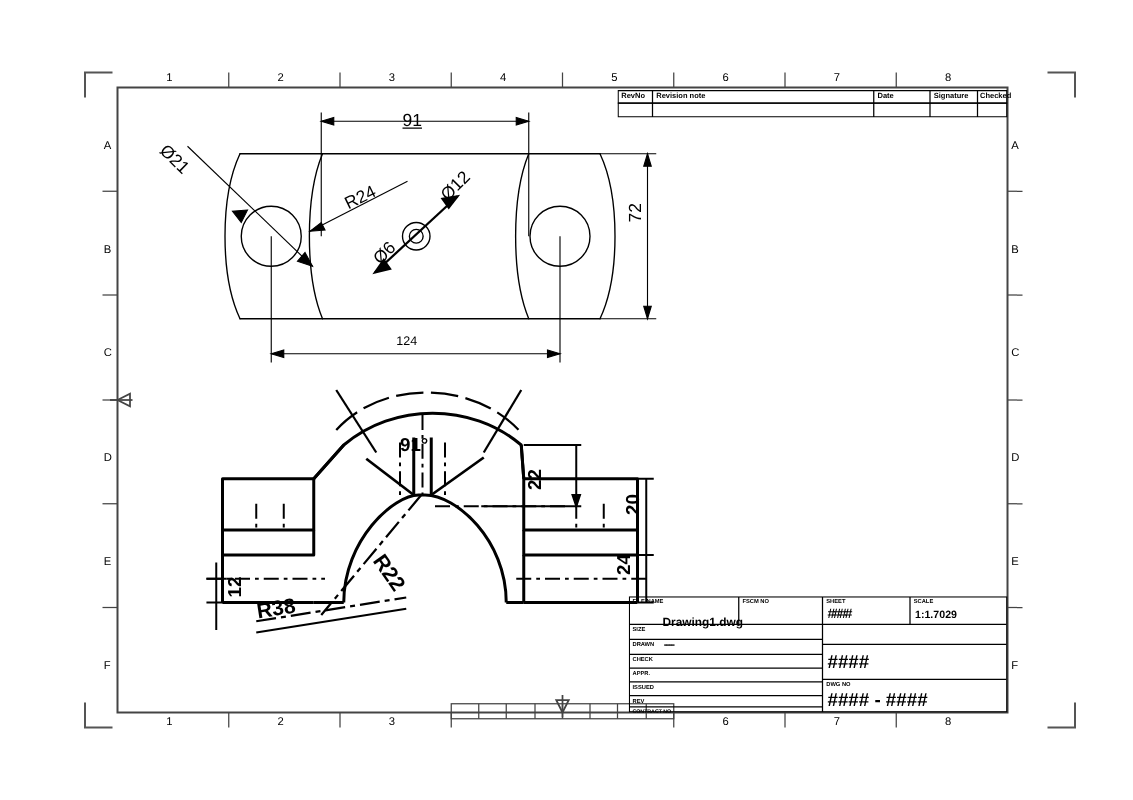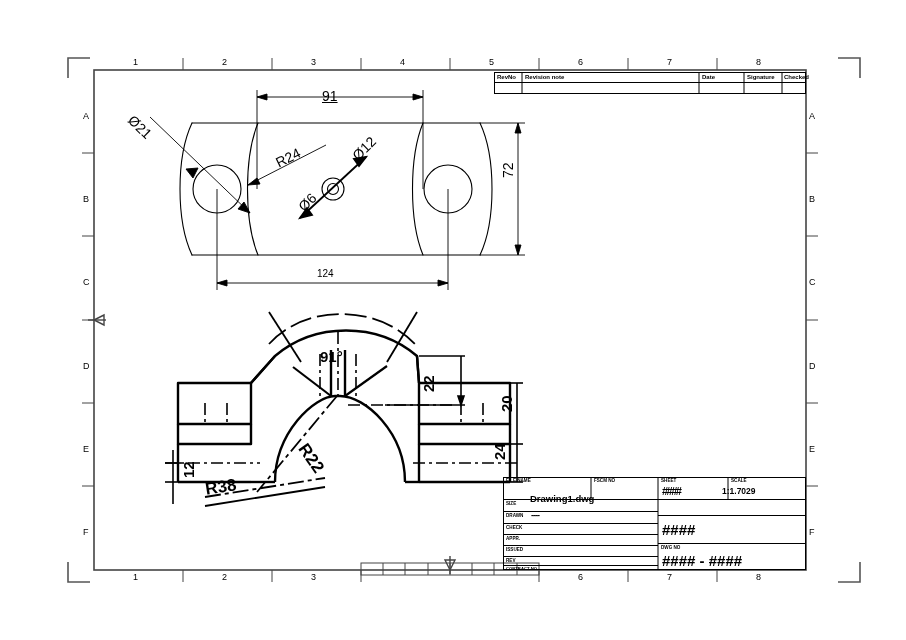--- a/index.html
+++ b/index.html
@@ -335,21 +335,21 @@
     <span class="abs ttxt" style="left:28px;top:33px;font-size:9px;font-weight:bold;letter-spacing:-1px;">----</span>
     <span class="abs ttxt" style="left:3px;top:48px;font-size:4.6px;font-weight:bold;">CHECK</span>
     <span class="abs ttxt" style="left:3px;top:59px;font-size:4.6px;font-weight:bold;">APPR.</span>
     <span class="abs ttxt" style="left:3px;top:70px;font-size:4.6px;font-weight:bold;">ISSUED</span>
     <span class="abs ttxt" style="left:3px;top:81px;font-size:4.6px;font-weight:bold;">REV</span>
     <span class="abs ttxt" style="left:3px;top:89px;font-size:4.2px;font-weight:bold;">CONTRACT NO</span>
 
     <span class="abs ttxt" style="left:158px;top:1px;font-size:4.6px;font-weight:bold;">SHEET</span>
     <span class="abs ttxt" style="left:159px;top:8px;font-size:11px;font-weight:bold;letter-spacing:-1.5px;">####</span>
     <span class="abs ttxt" style="left:228px;top:1px;font-size:4.6px;font-weight:bold;">SCALE</span>
-    <span class="abs ttxt" style="left:219px;top:9px;font-size:8.5px;font-weight:bold;text-align:center;">1:1.7029</span>
+    <span class="abs ttxt" style="left:229px;top:9px;font-size:8.5px;font-weight:bold;text-align:center;">1:1.7029</span>
 
     <span class="abs ttxt" style="left:159px;top:44px;font-size:15px;font-weight:bold;letter-spacing:0px;">####</span>
 
     <span class="abs ttxt" style="left:158px;top:68px;font-size:4.6px;font-weight:bold;">DWG NO</span>
     <span class="abs ttxt" style="left:159px;top:75px;font-size:15px;font-weight:bold;">#### - ####</span>
   </div>
 
 </div>
 
 </body></html>

